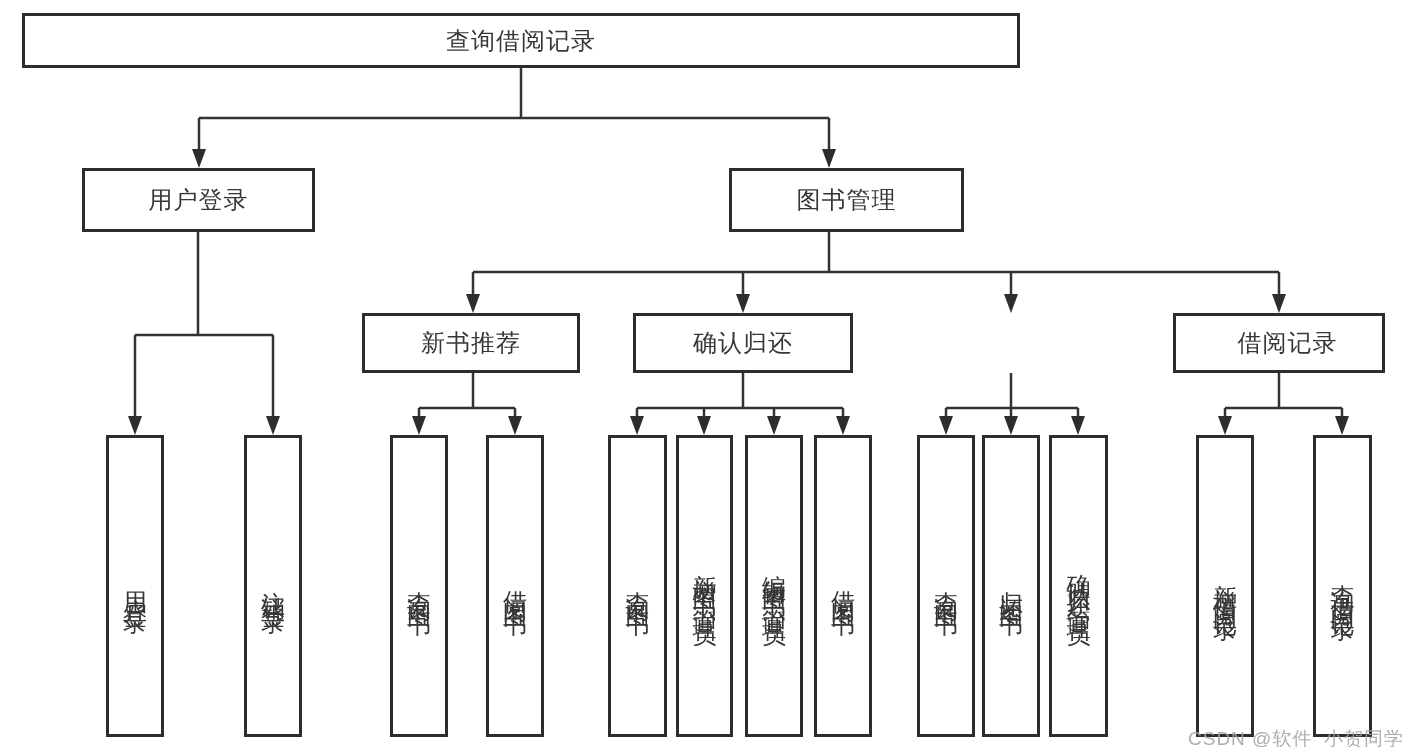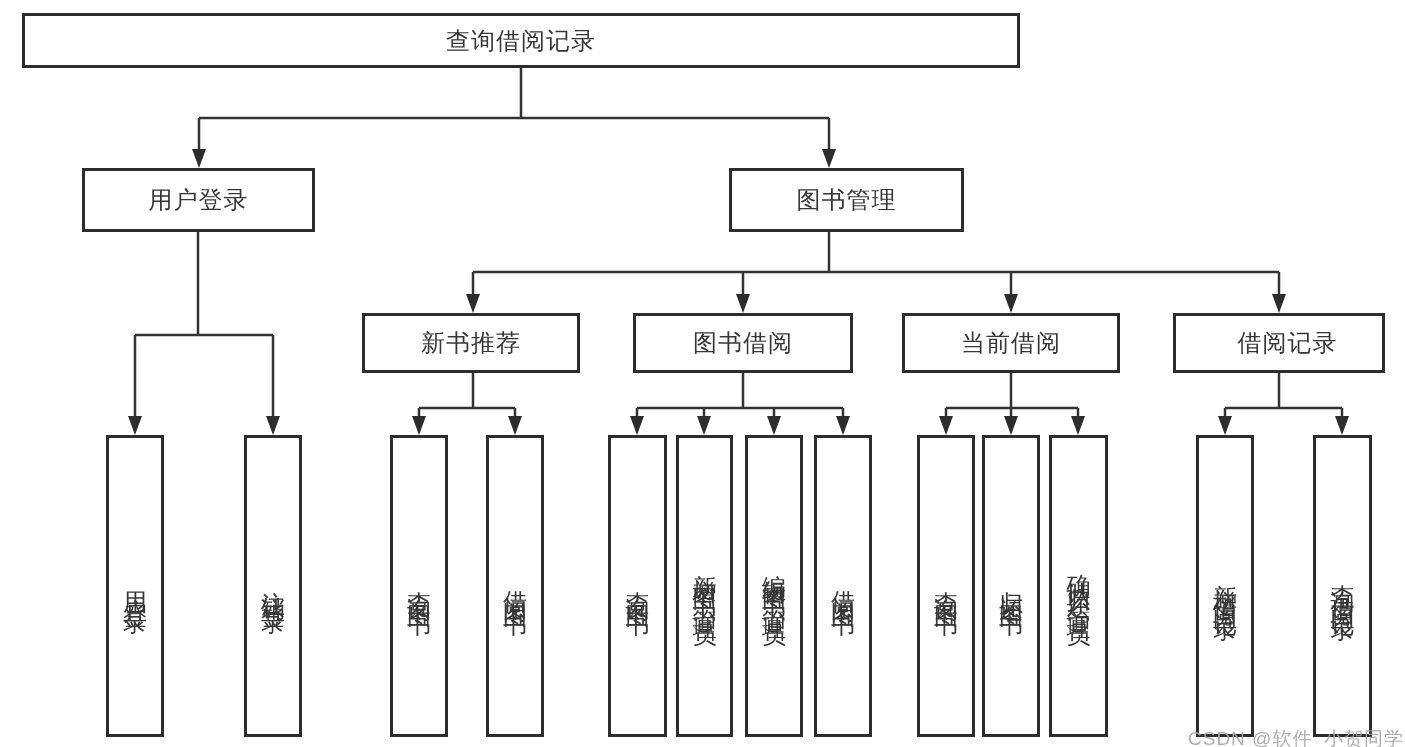--- a/index.html
+++ b/index.html
@@ -102,22 +102,21 @@
       <polygon points="1335,416 1349,416 1342,435"></polygon>
     </g>
   </svg>
 
   <div class="box hbox" style="left:22px; top:13px; width:998px; height:55px;">查询借阅记录</div>
 
   <div class="box hbox" style="left:82px; top:168px; width:233px; height:64px;">用户登录</div>
   <div class="box hbox" style="left:712px; top:168px; width:235px; height:64px;margin-left:17px;">图书管理</div>
 
   <div class="box hbox" style="left:362px; top:313px; width:218px; height:60px;">新书推荐</div>
-  <div class="box hbox" style="left:633px; top:313px; width:220px; height:60px;">图书借阅</div>
-  <div class="box hbox" style="left:902px; top:313px; width:218px; height:60px;">当前借阅</div>
+  <div class="box hbox" style="left:633px; top:313px; width:220px; height:60px;">确认归还</div>
   <div class="box hbox" style="left:1173px; top:313px; width:212px; height:60px;padding-left:17px;">借阅记录</div>
 
   <div class="box vbox" style="left:106px; top:435px; width:58px; height:302px;">
     <span class="vtext">用户登录</span>
   </div>
   <div class="box vbox" style="left:244px; top:435px; width:58px; height:302px;">
     <span class="vtext">注销登录</span>
   </div>
 
   <div class="box vbox" style="left:390px; top:435px; width:58px; height:302px;">

